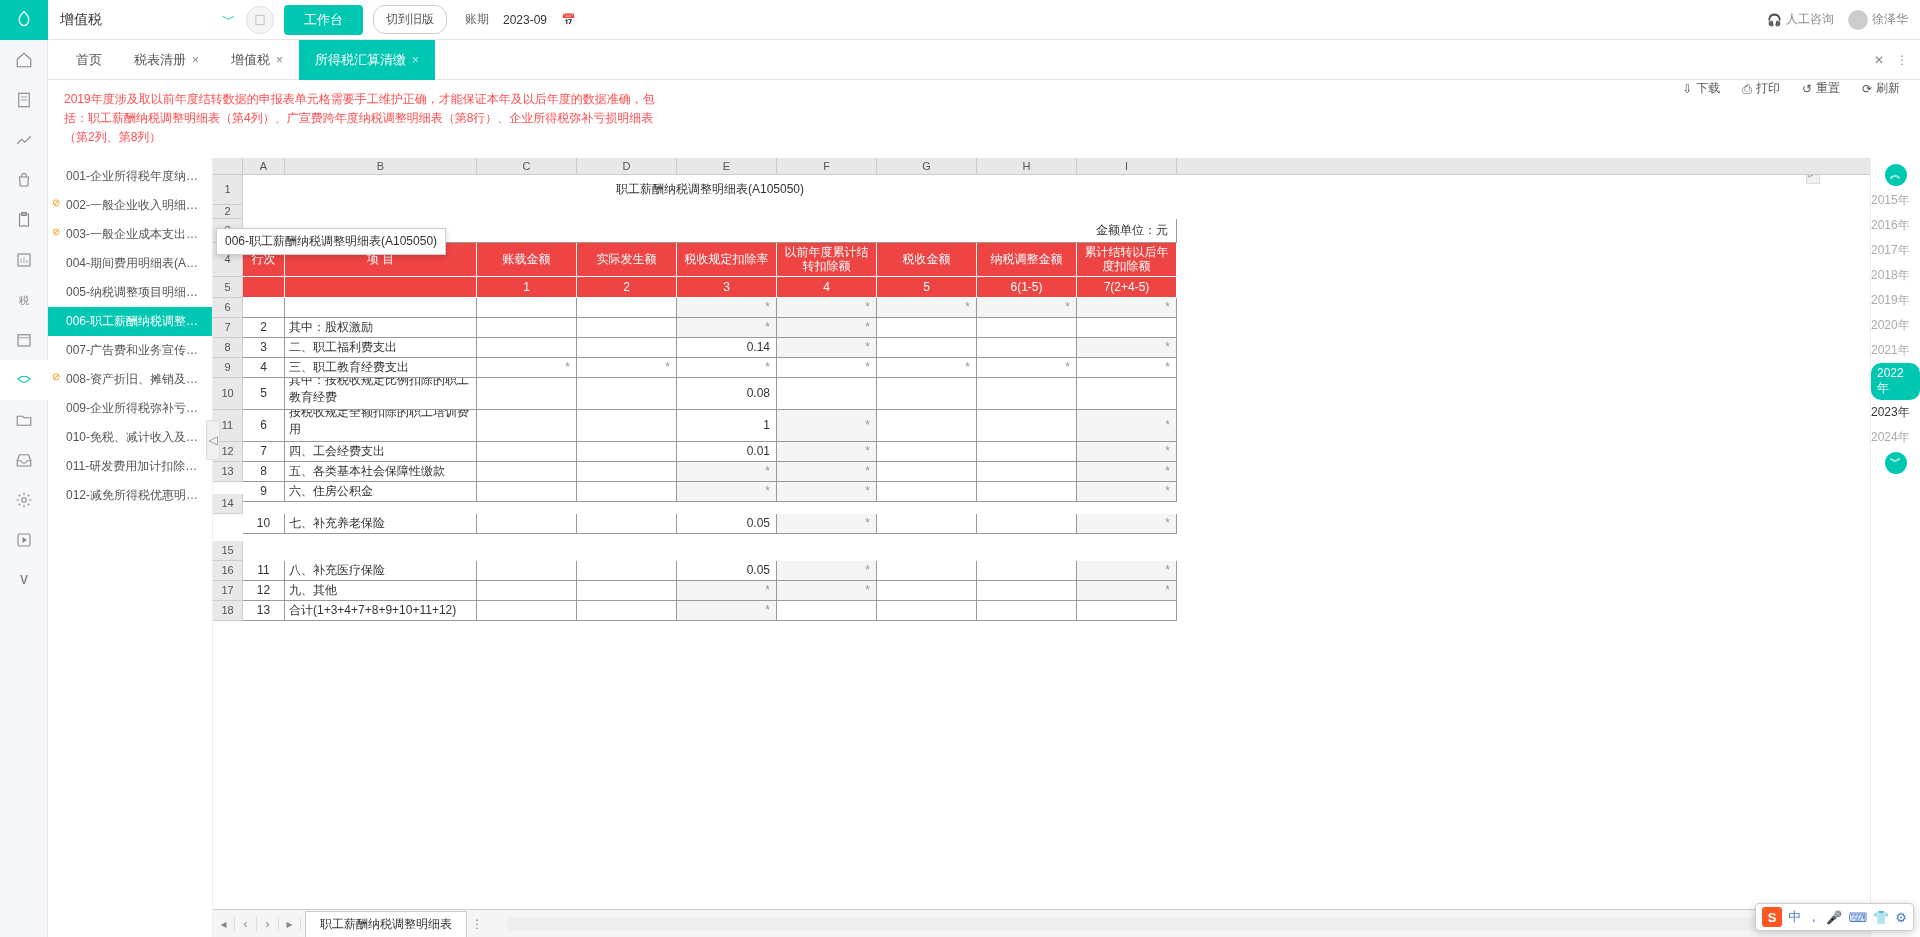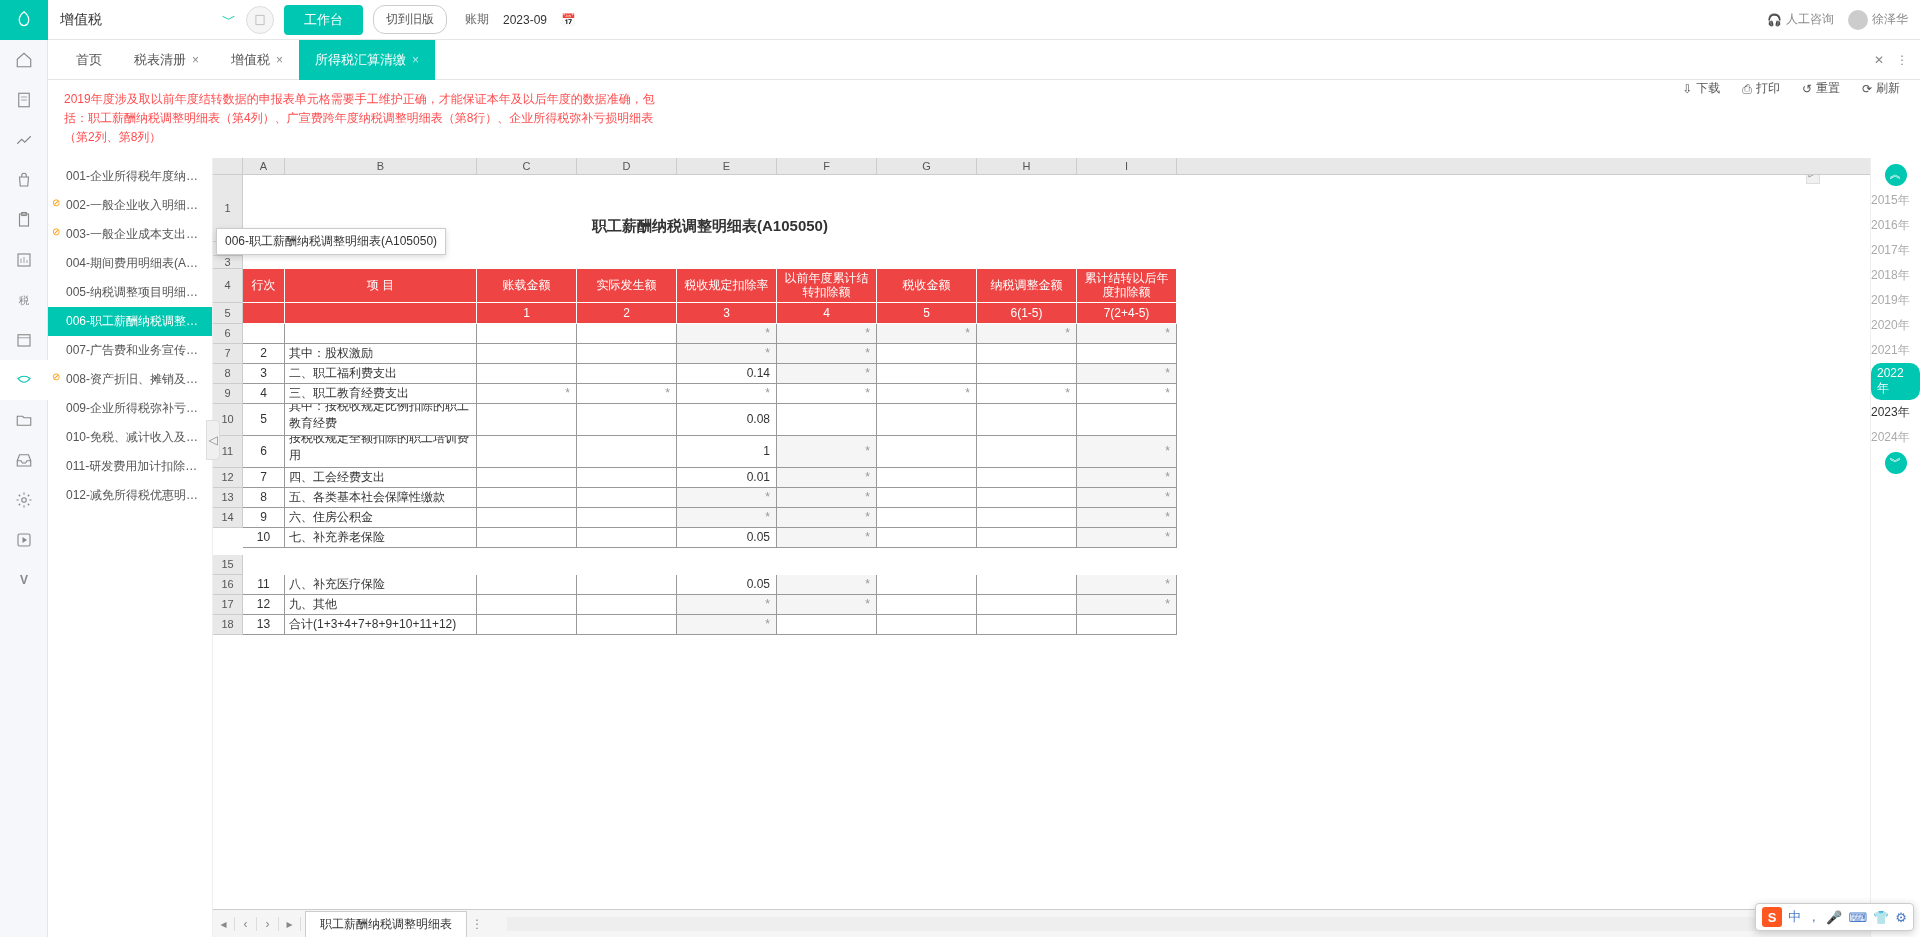--- a/index.html
+++ b/index.html
@@ -60,21 +60,21 @@
 
 
 .sheet-wrap { flex: 1; display: flex; flex-direction: column; min-width: 0; position: relative; }
 .sheet-scroll { flex: 1; overflow: auto; }
 .col-headers { display: flex; background: #e8e8e8; border-bottom: 1px solid #ccc; position: sticky; top: 0; z-index: 10; }
 .col-headers .corner { width: 30px; border-right: 1px solid #ccc; background: #e8e8e8; }
 .col-headers .ch { text-align: center; border-right: 1px solid #ccc; font-size: 11px; color: #555; padding: 2px 0; background: #e8e8e8; }
 .row { display: flex; }
 .row .rh { width: 30px; background: #e8e8e8; border-right: 1px solid #ccc; border-bottom: 1px solid #ccc; text-align: center; font-size: 11px; color: #555; display: flex; align-items: center; justify-content: center; flex-shrink: 0; }
 .row .cell { border-right: 1px solid #999; border-bottom: 1px solid #999; padding: 3px 4px; font-size: 12px; display: flex; align-items: center; overflow: hidden; }
-.row.title-row .cell { border: none; justify-content: center; font-weight: bold; font-size: 15px; margin-top: 37px; }
+.row.title-row .cell { border: none; justify-content: center; font-weight: normal; font-size: 12px; }
 .row.unit-row .cell { border-right: 1px solid #999; border-bottom: 1px solid #999; justify-content: flex-end; padding-right: 8px; }
 .row.hdr .cell { background: #ef4444; color: #fff; justify-content: center; text-align: center; font-weight: 500; border-right: 1px solid #fff; border-bottom: 1px solid #fff; }
 .row .cell.num { justify-content: center; }
 .row .cell.val { justify-content: flex-end; padding-right: 6px; }
 .row .cell.gray { background: #f5f5f5; }
 .row .cell { position: relative; }
 
 
 .cw-A { width: 42px; flex-shrink:0; }
 .cw-B { width: 192px; flex-shrink:0; }
@@ -313,20 +313,21 @@
               <div class="row title-row">
                 <div class="rh">1</div>
                 <div class="cell" style="width:934px; height:30px;">职工薪酬纳税调整明细表(A105050)</div>
               </div>
               <div class="row">
                 <div class="rh">2</div>
                 <div class="cell" style="width:934px; border:none; height:14px;"></div>
               </div>
               <div class="row unit-row">
                 <div class="rh">3</div>
+                <div class="cell" style="width:934px;">金额单位：元</div>
               </div>
 
               <div class="row hdr">
                 <div class="rh" style="height:34px;">4</div>
                 <div class="cell cw-A" style="height:34px;">行次</div>
                 <div class="cell cw-B" style="height:34px;">项 目</div>
                 <div class="cell cw-C" style="height:34px;">账载金额</div>
                 <div class="cell cw-D" style="height:34px;">实际发生额</div>
                 <div class="cell cw-E" style="height:34px;">税收规定扣除率</div>
                 <div class="cell cw-F" style="height:34px; line-height:1.2;">以前年度累计结转扣除额</div>
@@ -484,21 +485,21 @@
                     <div class="cell cw-F val gray" style="height: 20px;">
                       <span style="color: rgb(153, 153, 153);">*</span>
                     </div>
                     <div class="cell cw-G" style="height: 20px;"></div>
                     <div class="cell cw-H" style="height: 20px;"></div>
                     <div class="cell cw-I val gray" style="height: 20px;">
                       <span style="color: rgb(153, 153, 153);">*</span>
                     </div>
                   </div>
                   <div class="row">
-                    <div class="rh" style="height: 20px;">14</div>
+                    <div class="rh" style="height: 20px; margin-top: 12px;">14</div>
                     <div class="cell cw-A num" style="height: 20px;">9</div>
                     <div class="cell cw-B" style="height: 20px; font-size: 12px;">六、住房公积金</div>
                     <div class="cell cw-C" style="height: 20px;"></div>
                     <div class="cell cw-D" style="height: 20px;"></div>
                     <div class="cell cw-E val gray" style="height: 20px;">
                       <span style="color: rgb(153, 153, 153);">*</span>
                     </div>
                     <div class="cell cw-F val gray" style="height: 20px;">
                       <span style="color: rgb(153, 153, 153);">*</span>
                     </div>

